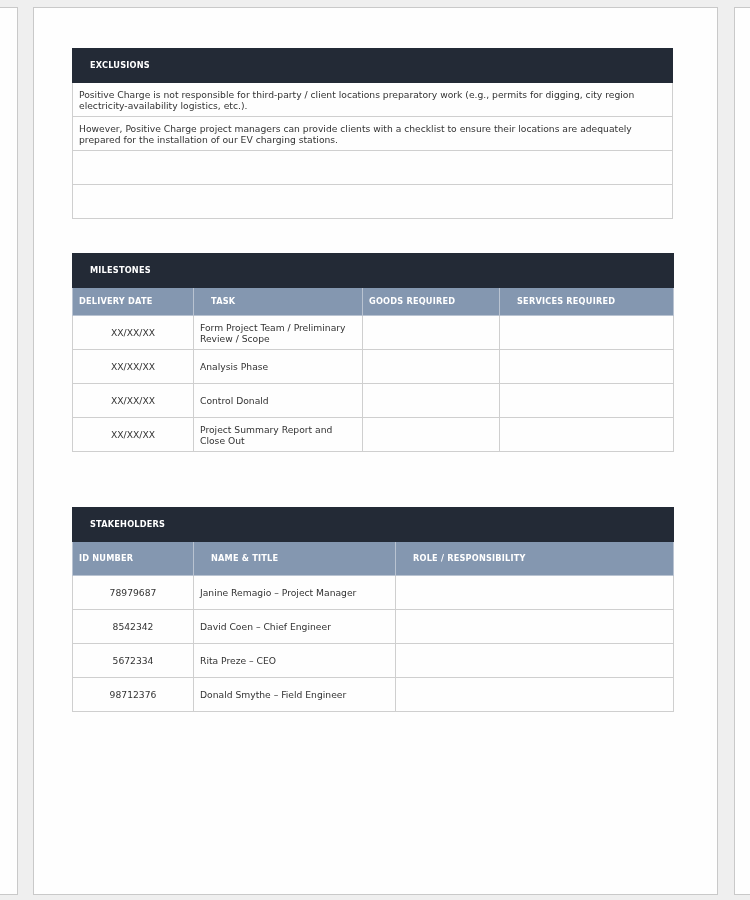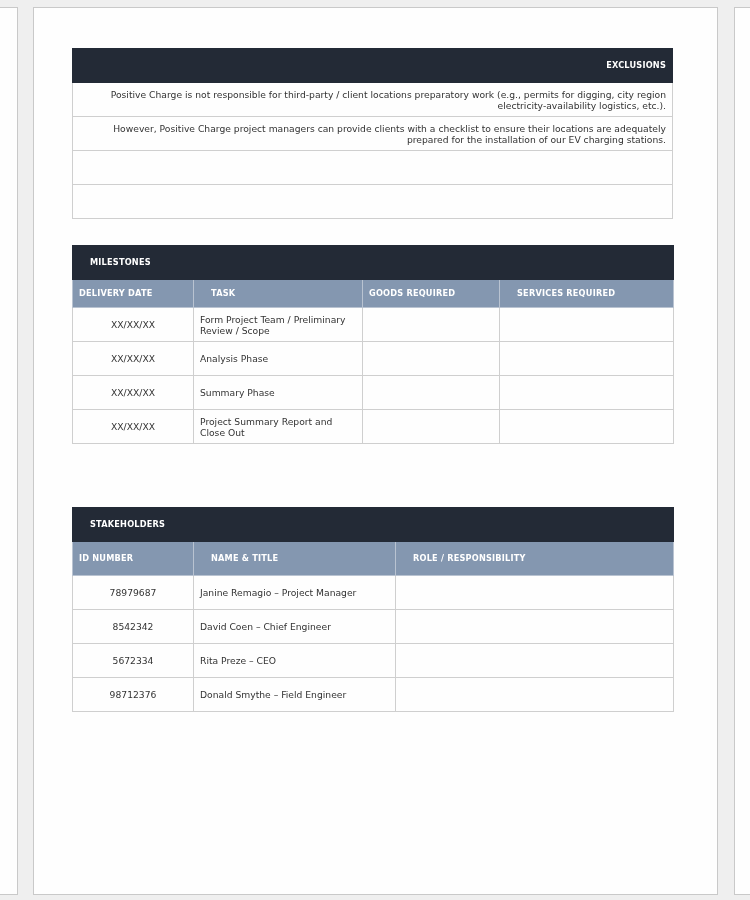--- a/index.html
+++ b/index.html
@@ -43,25 +43,25 @@
     .colhead th {
       background: #8497b0;
       color: #ffffff;
       font-weight: bold;
       font-size: 8.2px;
       text-align: left;
       letter-spacing: 0.2px;
       border-color: #b9c3d1;
     }
     .center { text-align: center; }
-    .exclusions { top: 48px; text-align: right; }
+    .exclusions { top: 48px; }
     .exclusions .band td { height: 34px; }
     .exclusions .row td { height: 34px; }
 
-    .milestones { top: 245px; }
+    .milestones { top: 253px; }
     .milestones .band td { height: 34px; }
     .milestones .colhead th { height: 28px; }
     .milestones .row td { height: 34px; }
 
     .stakeholders { top: 469px; margin-top: 38px; }
     .stakeholders .band td { height: 34px; }
     .stakeholders .colhead th { height: 34px; }
     .stakeholders .row td { height: 34px; }
     .pl { padding-left: 17px !important; }
   </style>
@@ -116,21 +116,21 @@
     <td></td>
   </tr>
   <tr class="row">
     <td class="center">XX/XX/XX</td>
     <td>Analysis Phase</td>
     <td></td>
     <td></td>
   </tr>
   <tr class="row">
     <td class="center">XX/XX/XX</td>
-    <td>Summary Phase</td>
+    <td>Control Donald</td>
     <td></td>
     <td></td>
   </tr>
   <tr class="row">
     <td class="center">XX/XX/XX</td>
     <td>Project Summary Report and Close Out</td>
     <td></td>
     <td></td>
   </tr>
 </tbody>

